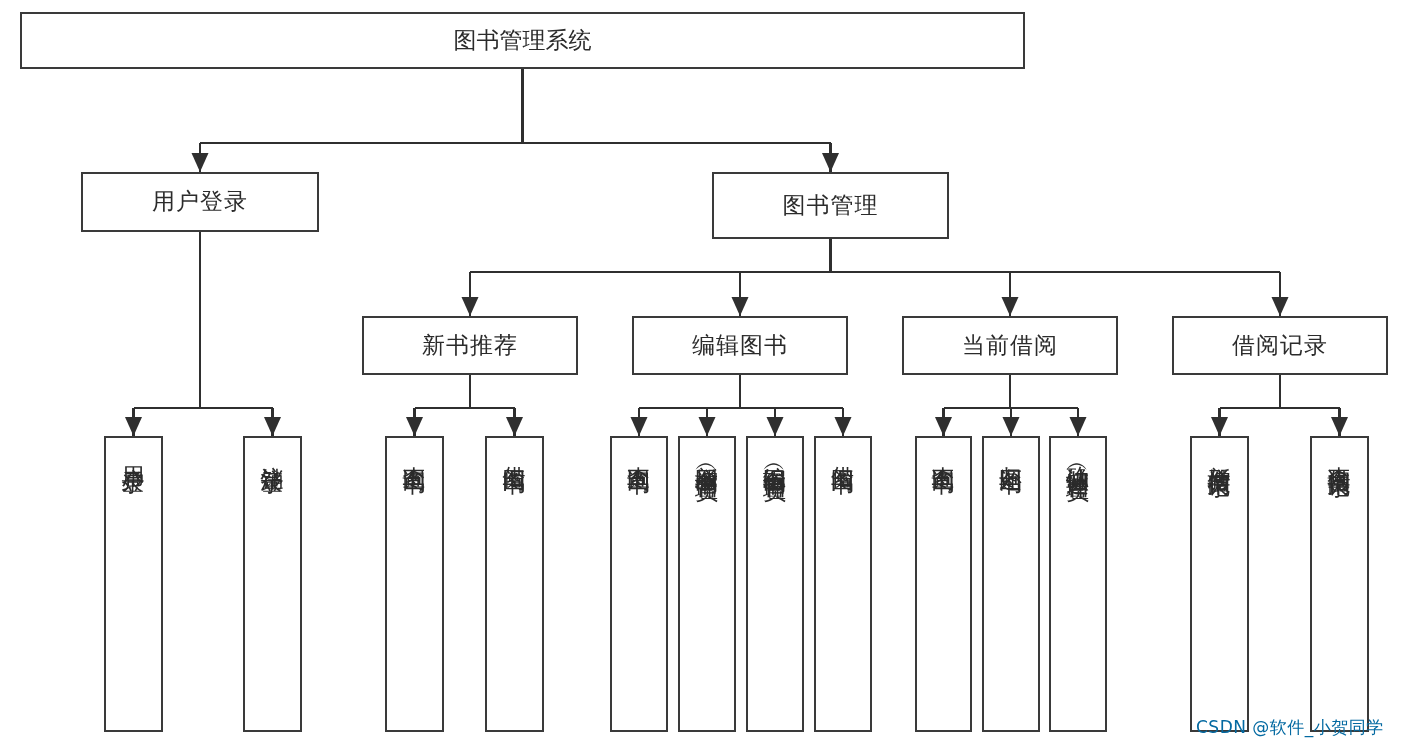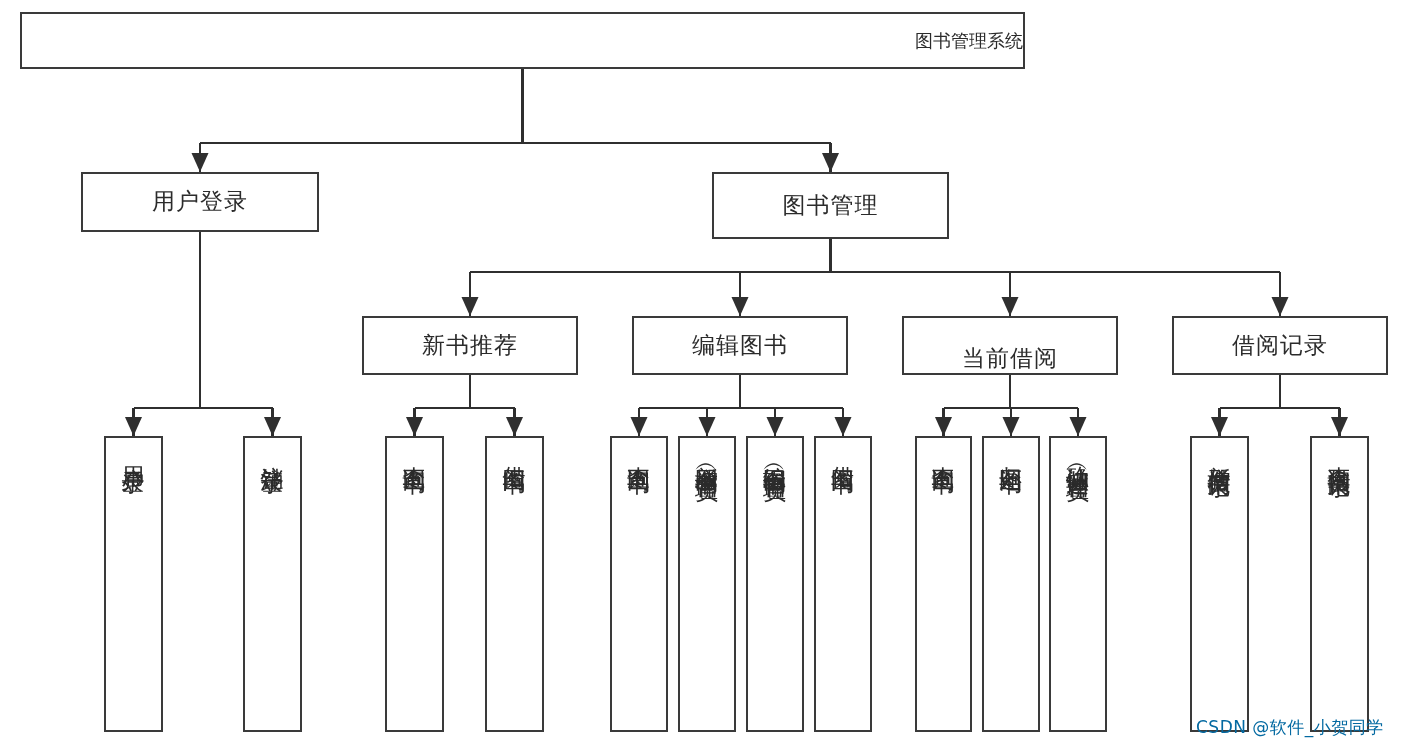--- a/index.html
+++ b/index.html
@@ -35,22 +35,21 @@
     align-items: center;
     justify-content: center;
     color: #2b2b2b;
   }
   .node.horiz {
     font-size: 23px;
     line-height: 1.2;
     letter-spacing: 1px;
   }
   .node.root {
-    font-size: 18px;
-    justify-content: flex-end;
+    font-size: 23px;
   }
   .node.leaf {
     font-size: 23px;
     letter-spacing: 2px;
     padding: 10px 0;
     align-items: flex-start;
     justify-content: center;
   }
   .vtext {
     writing-mode: vertical-rl;
@@ -139,21 +138,21 @@
   <div class="node horiz" id="node-l2-1" style="left: 712px; top: 172px; width: 237px; height: 67px;">
     <span>图书管理</span>
   </div>
 
   <div class="node horiz" id="node-l3-0" style="left: 362px; top: 316px; width: 216px; height: 59px;">
     <span>新书推荐</span>
   </div>
   <div class="node horiz" id="node-l3-1" style="left: 632px; top: 316px; width: 216px; height: 59px;">
     <span>编辑图书</span>
   </div>
-  <div class="node horiz" id="node-l3-2" style="left: 902px; top: 316px; width: 216px; height: 59px; align-items: flex-end;">
+  <div class="node horiz" id="node-l3-2" style="left: 902px; top: 316px; width: 216px; height: 59px;">
     <span>当前借阅</span>
   </div>
   <div class="node horiz" id="node-l3-3" style="left: 1172px; top: 316px; width: 216px; height: 59px;">
     <span>借阅记录</span>
   </div>
 
   <div class="node leaf" id="leaf-0" style="left: 104px; top: 436px; width: 59px; height: 296px;">
     <span class="vtext">用户登录</span>
   </div>
   <div class="node leaf" id="leaf-1" style="left: 243px; top: 436px; width: 59px; height: 296px;">

